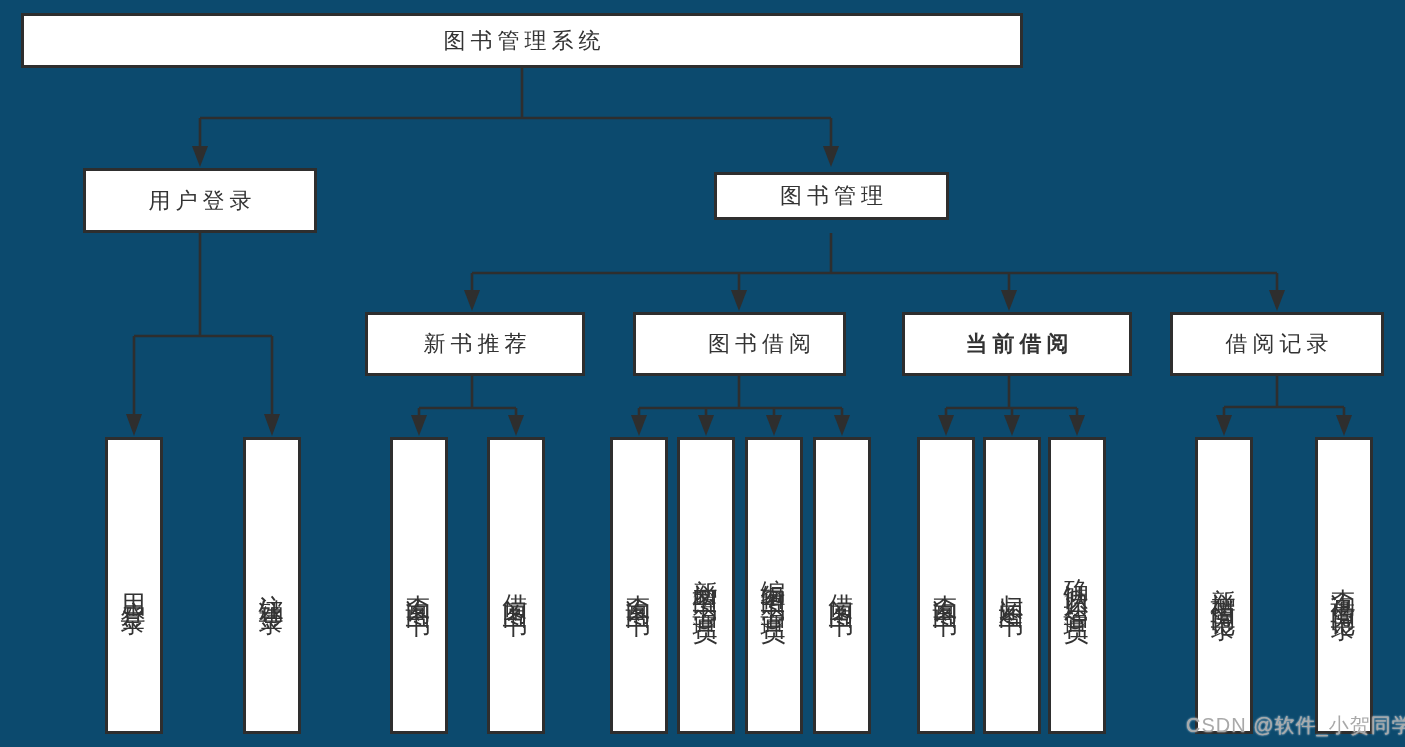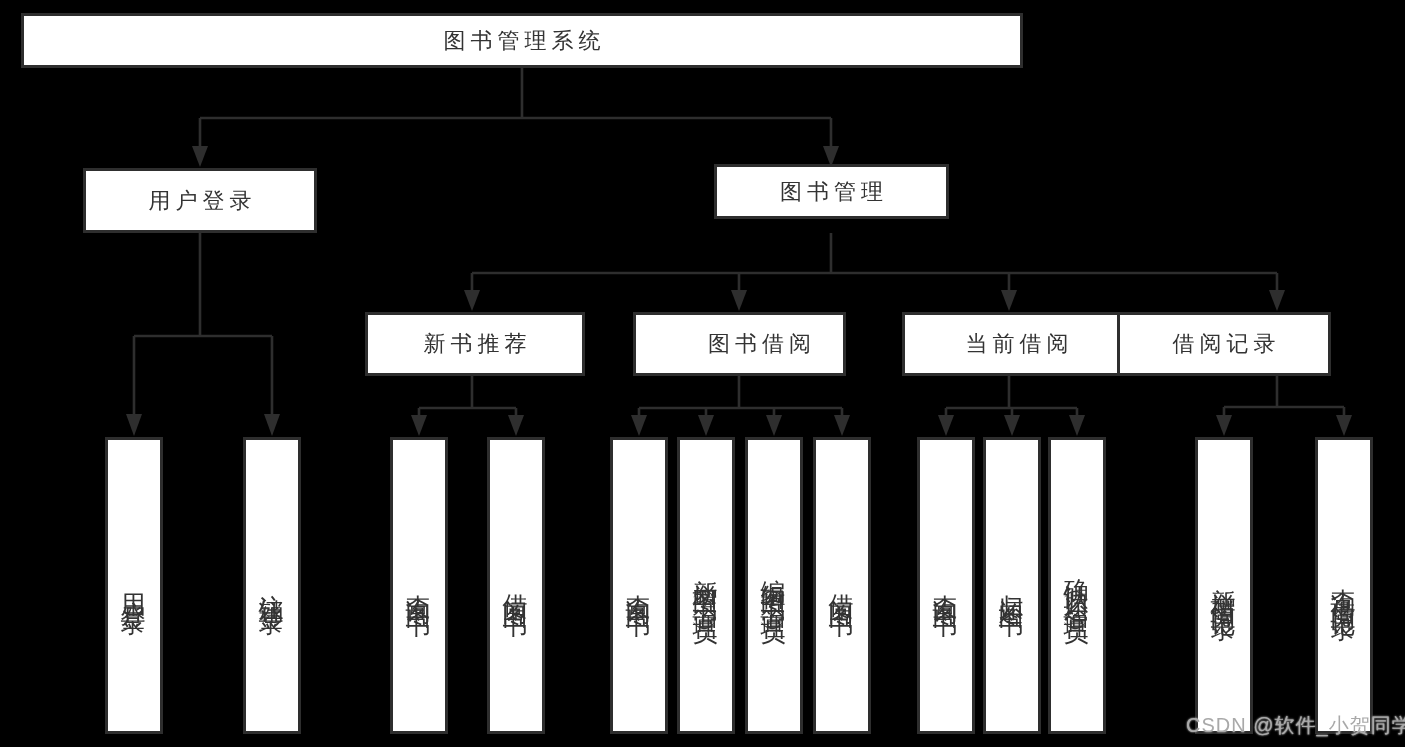--- a/index.html
+++ b/index.html
@@ -1,20 +1,20 @@
 <!DOCTYPE html>
 <html><head>
 <meta charset="utf-8">
 <style>
   html, body { margin: 0; padding: 0; background: #ffffff; }
   #stage {
     position: relative;
     width: 1405px;
     height: 747px;
-    background: #000000;
+    background: #0c4a6e;
     font-family: "Liberation Sans", "DejaVu Sans", sans-serif;
     overflow: hidden;
   }
   #wires {
     position: absolute;
     left: 0; top: 0;
     width: 1405px; height: 747px;
   }
   .node {
     position: absolute;
@@ -36,26 +36,26 @@
   .vnode {
     writing-mode: vertical-rl;
     font-size: 25px;
     letter-spacing: 6px;
     white-space: nowrap;
   }
   
   .n-root { left: 21px;  top: 13px;  width: 1002px; height: 55px; }
   
   .n-l2a  { left: 83px;  top: 168px; width: 234px;  height: 65px; }
-  .n-l2b  { left: 714px; top: 164px; width: 235px;  height: 55px; }
+  .n-l2b  { left: 714px; top: 172px; width: 235px;  height: 48px; }
   
   .n-l3a  { left: 365px;  top: 312px; width: 220px; height: 64px; }
   .n-l3b  { left: 633px;  top: 312px; width: 213px; height: 64px; padding-left: 40px; }
-  .n-l3c  { left: 902px;  top: 312px; width: 230px; height: 64px; }
-  .n-l3d  { left: 1117px; top: 312px; width: 214px; height: 64px; }
+  .n-l3c  { left: 902px;  top: 312px; width: 230px; height: 64px; font-weight: bold; }
+  .n-l3d  { left: 1170px; top: 312px; width: 214px; height: 64px; }
   
   .leaf   { top: 437px; width: 58px; height: 297px; }
   .f01 { left: 105px; }  .f02 { left: 243px; }
   .f03 { left: 390px; }  .f04 { left: 487px; }
   .f05 { left: 610px; }  .f06 { left: 677px; }
   .f07 { left: 745px; }  .f08 { left: 813px; }
   .f09 { left: 917px; }  .f10 { left: 983px; }
   .f11 { left: 1048px; } .f12 { left: 1195px; }
   .f13 { left: 1315px; }
   #watermark {

